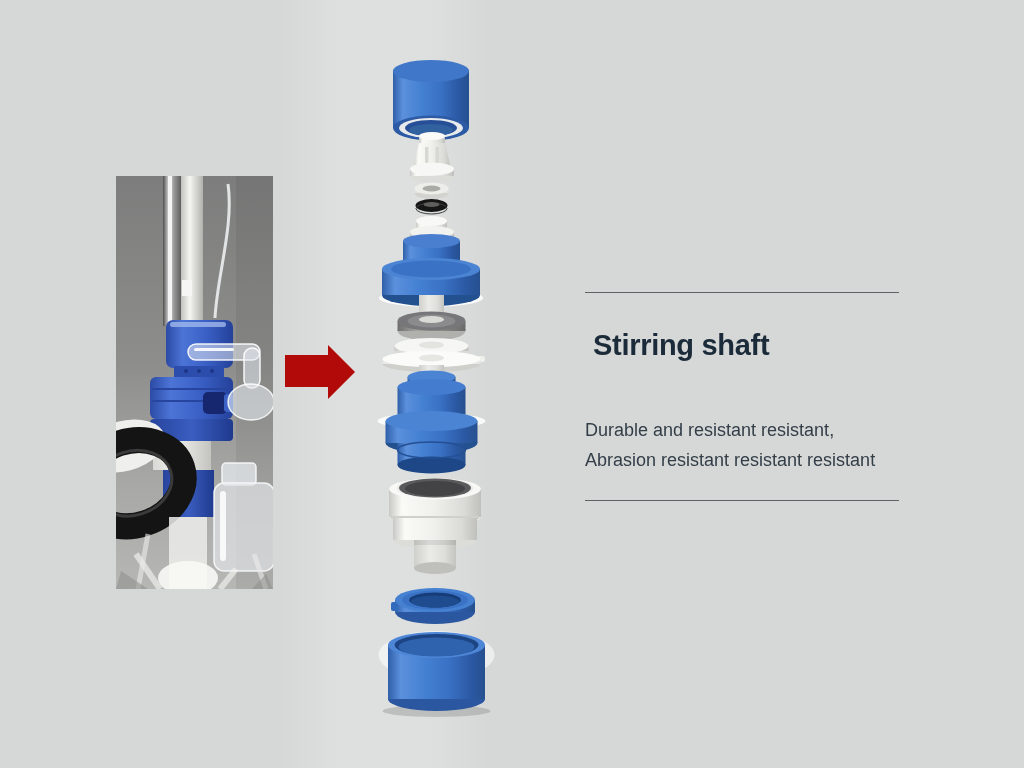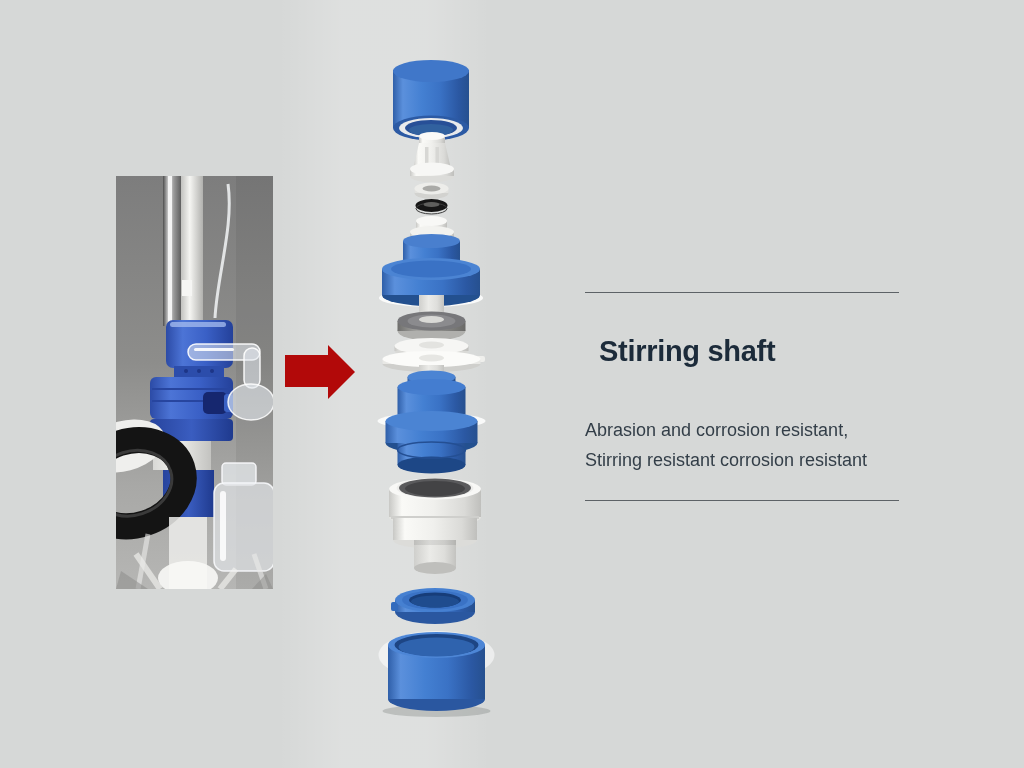--- a/index.html
+++ b/index.html
@@ -8,21 +8,21 @@
   .render-band{position:absolute;left:278px;top:0;width:212px;height:768px;
     background:linear-gradient(90deg,rgba(255,255,255,0) 0%,rgba(255,255,255,0.20) 30%,rgba(255,255,255,0.20) 70%,rgba(255,255,255,0) 100%);}
   .photo{position:absolute;left:116px;top:176px;width:157px;height:413px;}
   .photo svg{display:block;}
   .arrow{position:absolute;left:285px;top:345px;width:70px;height:54px;}
   .exploded{position:absolute;left:368px;top:55px;width:134px;height:670px;}
   .panel{position:absolute;left:585px;top:292px;width:314px;height:210px;}
   .rule{position:absolute;left:0;width:314px;height:1px;background:#5d6266;}
   .rule-top{top:0;}
   .rule-bottom{top:208px;}
-  .panel h2{position:absolute;left:0;margin:14px;font-size:29px;font-weight:700;
+  .panel h2{position:absolute;left:0;margin:8px;font-size:29px;font-weight:700;
     letter-spacing:-0.3px;color:#1c2b3a;line-height:34px;white-space:nowrap;}
   .t1{top:28px;}
   .t2{top:78px;}
   .panel p{position:absolute;left:0;margin:0;font-size:18px;font-weight:400;
     color:#333e48;line-height:24px;white-space:nowrap;}
   .b1{top:126px;}
   .b2{top:156px;}
 </style>
 </head>
 <body>
@@ -309,18 +309,18 @@
         <ellipse cx="68.5" cy="590" rx="48.5" ry="13" fill="#4d86d6"></ellipse>
         <ellipse cx="68.5" cy="590" rx="42" ry="11" fill="#1d4584"></ellipse>
         <ellipse cx="68.5" cy="592" rx="38" ry="9.5" fill="#2f63ae"></ellipse>
       </g>
     </svg>
   </div>
 
   <div class="panel">
     <div class="rule rule-top"></div>
     <h2 class="t1">Stirring shaft</h2>
-    <p class="b1">Abrasion and corrosion resistant,</p>
-    <p class="b2">Stirring resistant corrosion resistant</p>
+    <p class="b1">Durable and resistant resistant,</p>
+    <p class="b2">Abrasion resistant resistant resistant</p>
     <div class="rule rule-bottom"></div>
   </div>
 
 </div>
 
 </body></html>

